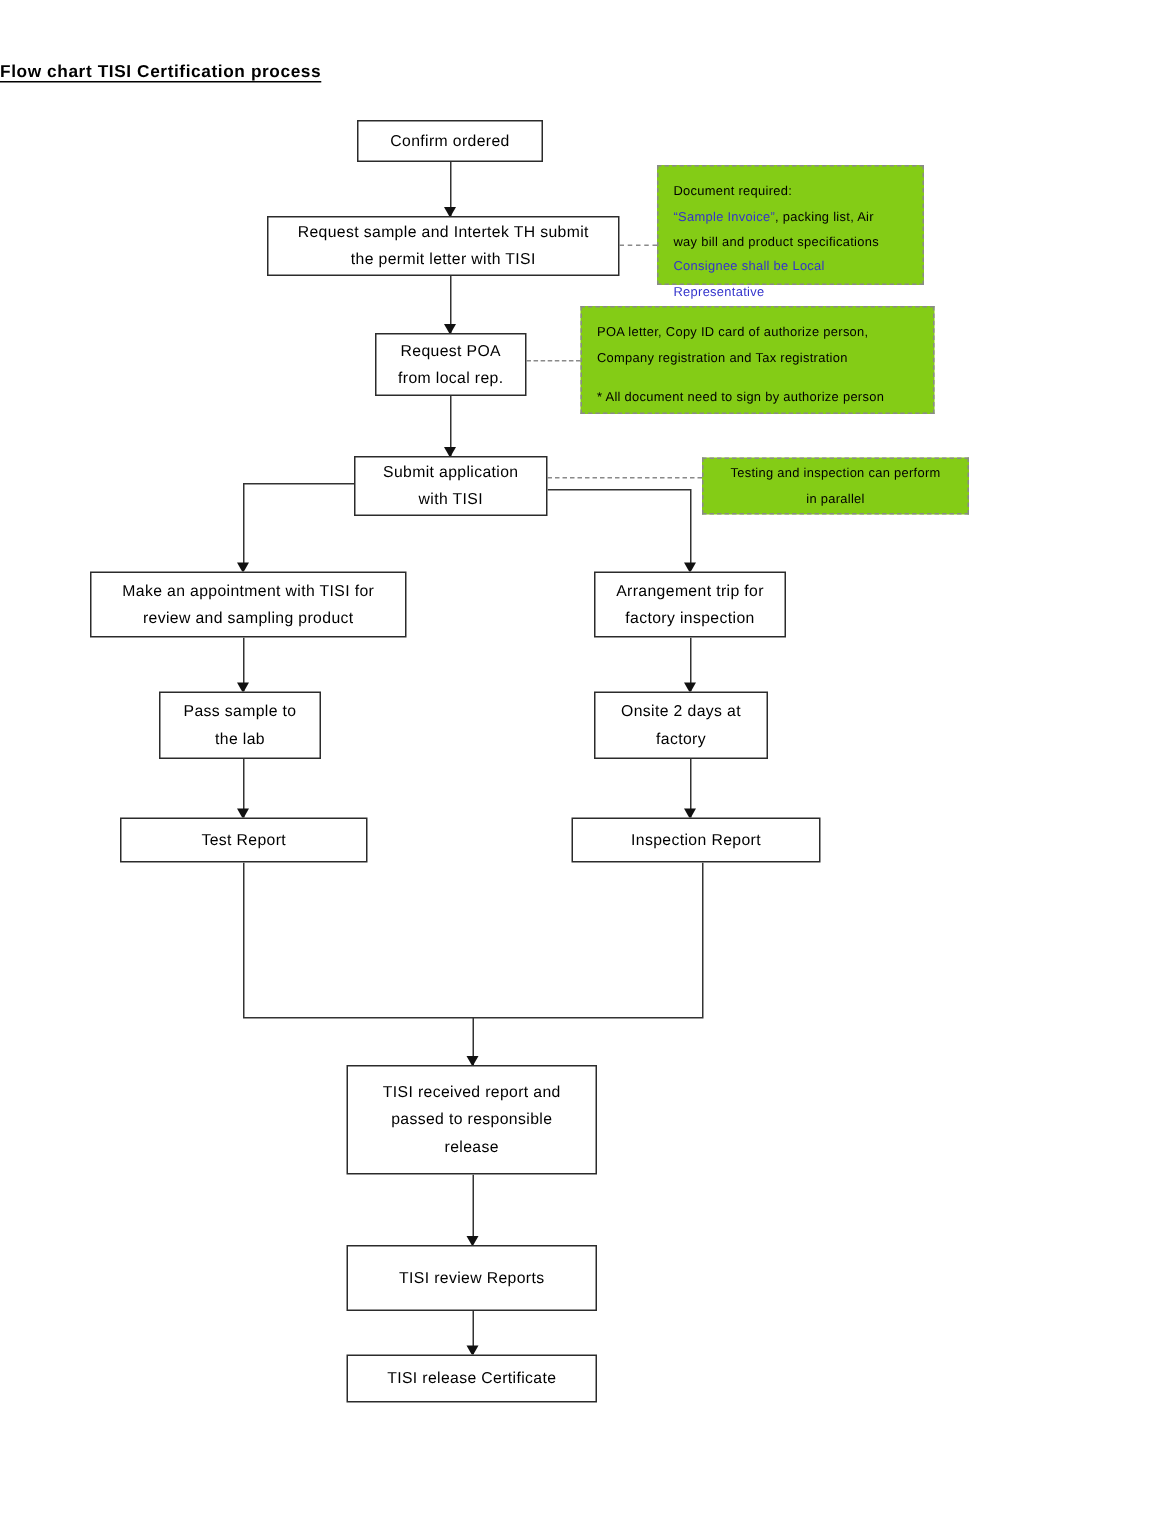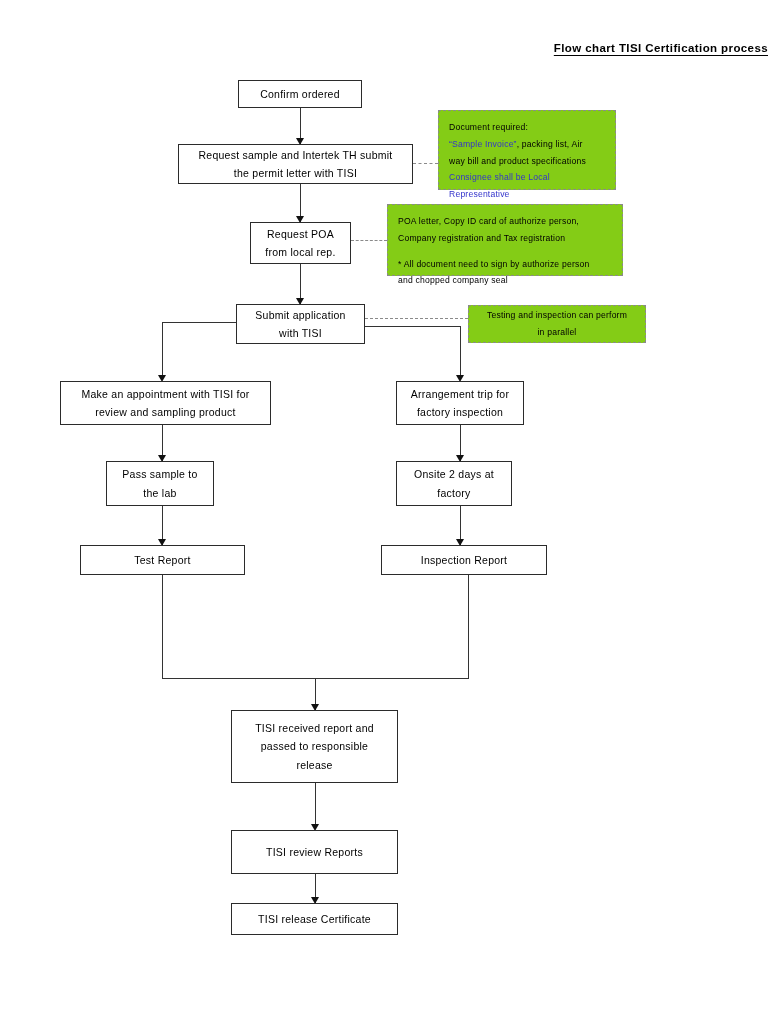--- a/index.html
+++ b/index.html
@@ -18,21 +18,21 @@
     height: 1024px;
     background: #ffffff;
     overflow: hidden;
   }
   
   #title {
     position: absolute;
     left: 0;
     top: 42px;
     width: 768px;
-    text-align: right;
+    text-align: left;
     font-size: 11.5px;
     font-weight: bold;
     letter-spacing: 0.4px;
     text-decoration: underline;
     text-underline-offset: 3px;
   }
   
   .node {
     position: absolute;
     box-sizing: border-box;
@@ -215,21 +215,20 @@
     <span class="ln">way bill and product specifications</span>
     <span class="ln blue">Consignee shall be Local</span>
     <span class="ln blue">Representative</span>
   </div>
 
   <div class="note" style="left:387px; top:204px; width:236px; height:72px;">
     <span class="ln">POA letter, Copy ID card of authorize person,</span>
     <span class="ln">Company registration and Tax registration</span>
     <span class="gap"></span>
     <span class="ln">* All document need to sign by authorize person</span>
-    <span class="ln">and chopped company seal</span>
   </div>
 
   <div class="note center" style="left:468px; top:305px; width:178px; height:38px;">
     <span class="ln">Testing and inspection can perform
 in parallel</span>
   </div>
 
 </div>
 
 </body></html>

